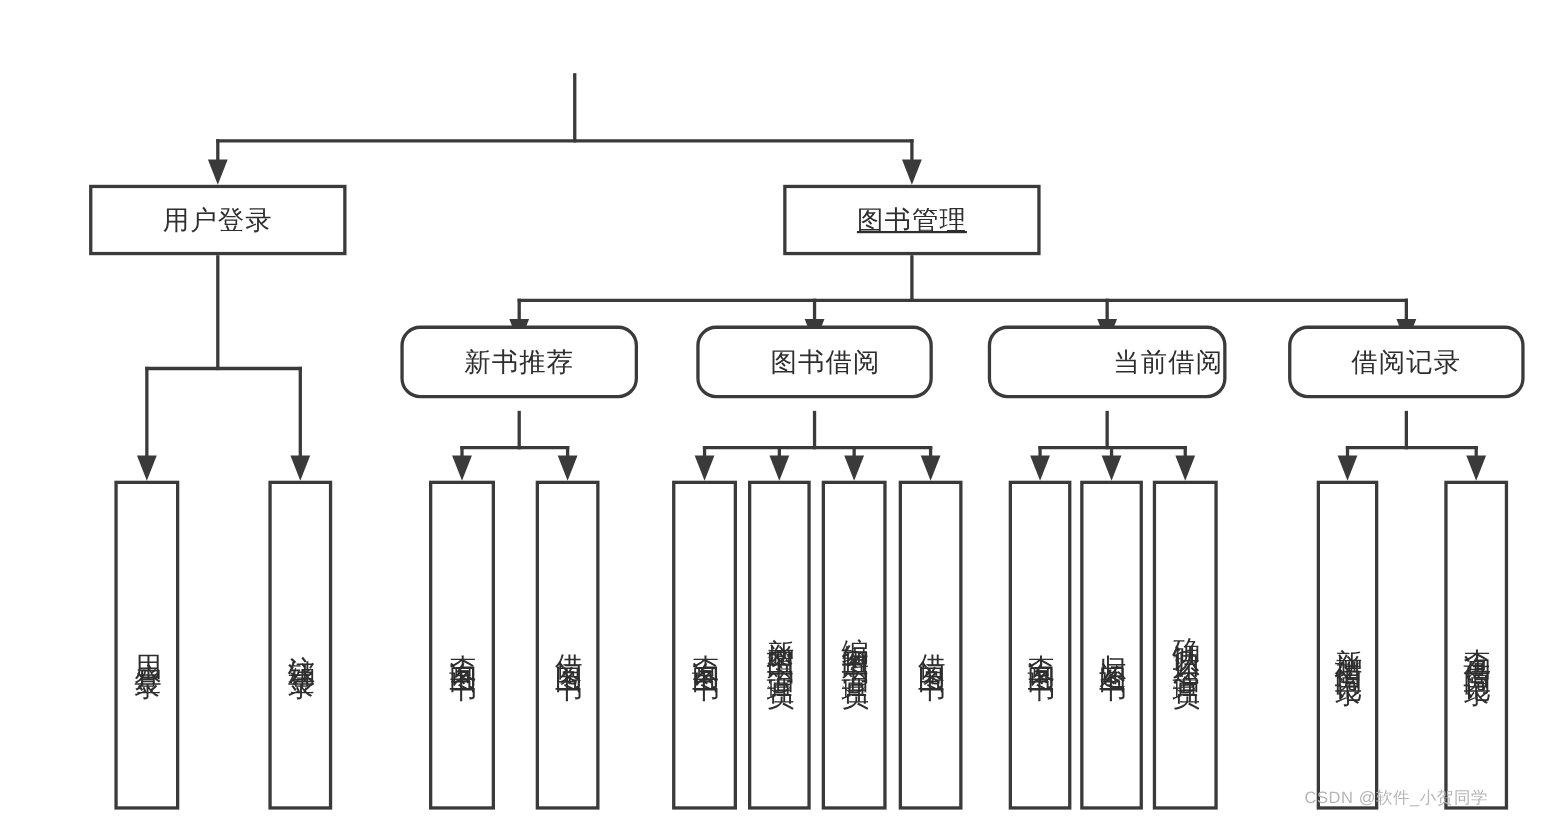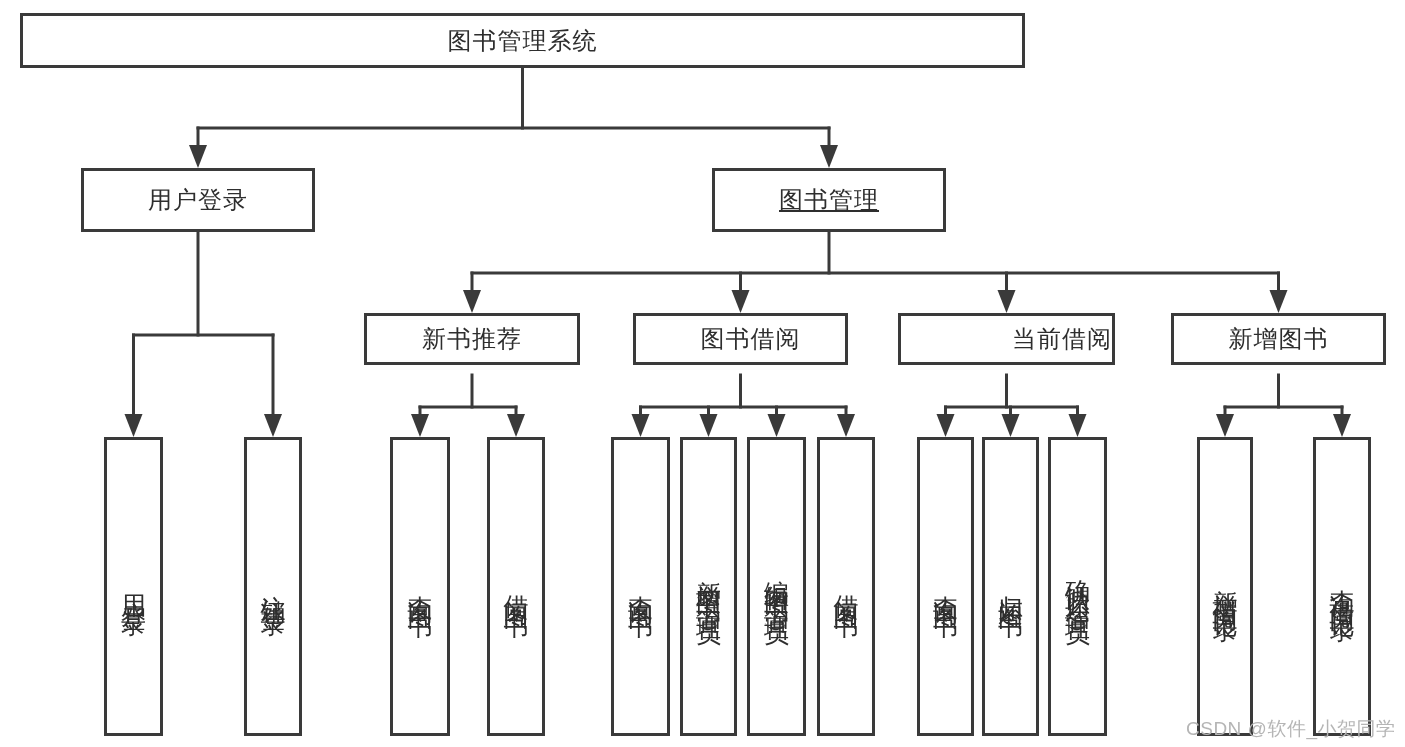--- a/index.html
+++ b/index.html
@@ -34,21 +34,21 @@
     font-size: 24px;
     letter-spacing: 1px;
     white-space: nowrap;
     color: #2e2e2e;
   }
 
   .root  { left: 20px;  top: 13px;  width: 1005px; height: 55px; }
   .l2    { top: 168px; height: 64px; width: 234px; }
   .l2-user { left: 81px; }
   .l2-book { left: 712px; text-decoration: underline; }
-  .l3    { top: 313px; height: 52px; }
+  .l3    { top: 296px; height: 66px; border-radius: 18px; }
   .l3-new     { left: 364px;  width: 216px; }
   .l3-borrow  { left: 633px;  width: 215px; padding-left: 20px; }
   .l3-current { left: 898px;  width: 217px; justify-content: flex-end; }
   .l3-records { left: 1171px; width: 215px; }
 
   .leaf { top: 437px; height: 299px; }
   .vtext {
     writing-mode: vertical-rl;
     text-orientation: mixed;
     font-size: 25px;
@@ -69,21 +69,21 @@
   .leaf-9  { left: 917px;  width: 57px; }
   .leaf-10 { left: 982px;  width: 57px; }
   .leaf-11 { left: 1048px; width: 59px; }
   .leaf-12 { left: 1197px; width: 56px; }
   .leaf-13 { left: 1313px; width: 58px; }
 
   .watermark {
     position: absolute;
     left: 1186px;
     top: 716px;
-    font-size: 19px;
+    font-size: 15px;
     color: #b5b5b5;
     white-space: nowrap;
     z-index: 10;
     letter-spacing: 0.5px;
   }
 </style>
 </head>
 <body>
 
 <div class="canvas">
@@ -150,42 +150,39 @@
       <polygon points="767.5,414 785.5,414 776.5,437"></polygon>
       <polygon points="837,414 855,414 846,437"></polygon>
       <polygon points="936.5,414 954.5,414 945.5,437"></polygon>
       <polygon points="1001.5,414 1019.5,414 1010.5,437"></polygon>
       <polygon points="1068.5,414 1086.5,414 1077.5,437"></polygon>
       <polygon points="1216,414 1234,414 1225,437"></polygon>
       <polygon points="1333,414 1351,414 1342,437"></polygon>
     </g>
   </svg>
 
-  <div class="box root">
-    <span class="hlabel">图书管理系统</span>
-  </div>
 
   <div class="box l2 l2-user">
     <span class="hlabel">用户登录</span>
   </div>
   <div class="box l2 l2-book">
     <span class="hlabel">图书管理</span>
   </div>
 
   <div class="box l3 l3-new">
     <span class="hlabel">新书推荐</span>
   </div>
   <div class="box l3 l3-borrow">
     <span class="hlabel">图书借阅</span>
   </div>
   <div class="box l3 l3-current">
     <span class="hlabel">当前借阅</span>
   </div>
   <div class="box l3 l3-records">
-    <span class="hlabel">新增图书</span>
+    <span class="hlabel">借阅记录</span>
   </div>
 
   <div class="box leaf leaf-1">
     <span class="vtext">用户登录</span>
   </div>
   <div class="box leaf leaf-2">
     <span class="vtext">注销登录</span>
   </div>
   <div class="box leaf leaf-3">
     <span class="vtext">查询图书</span>

